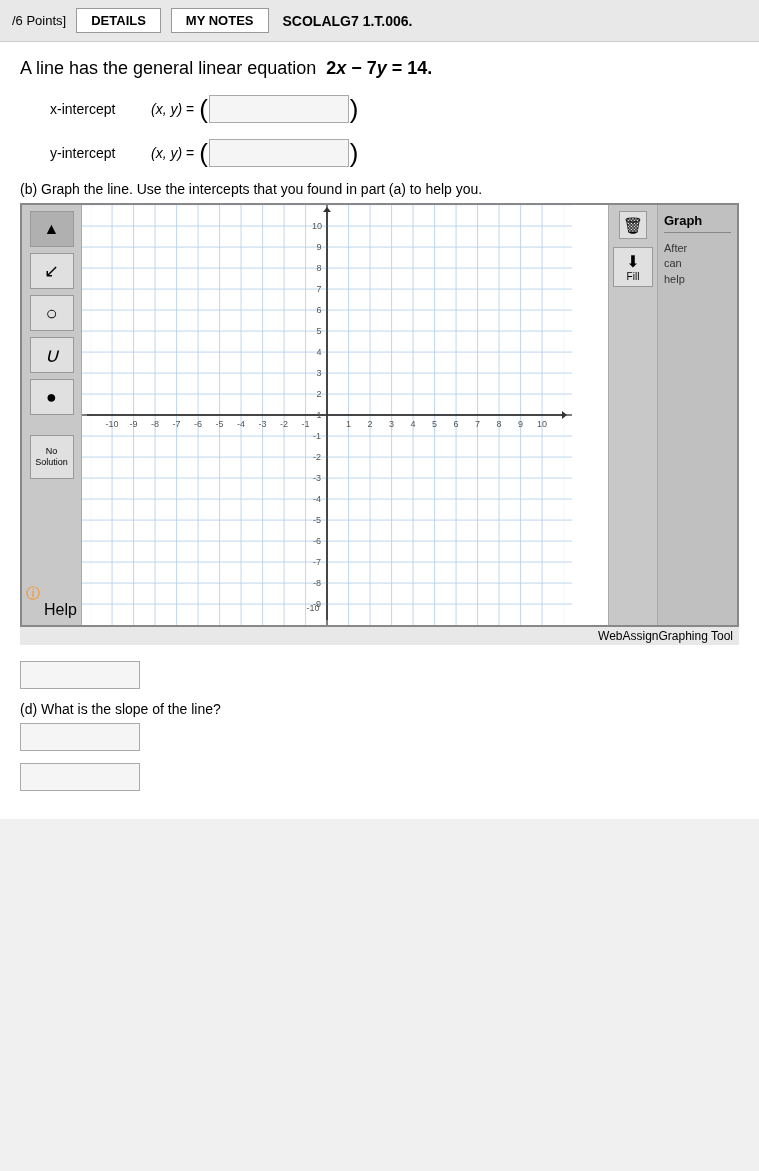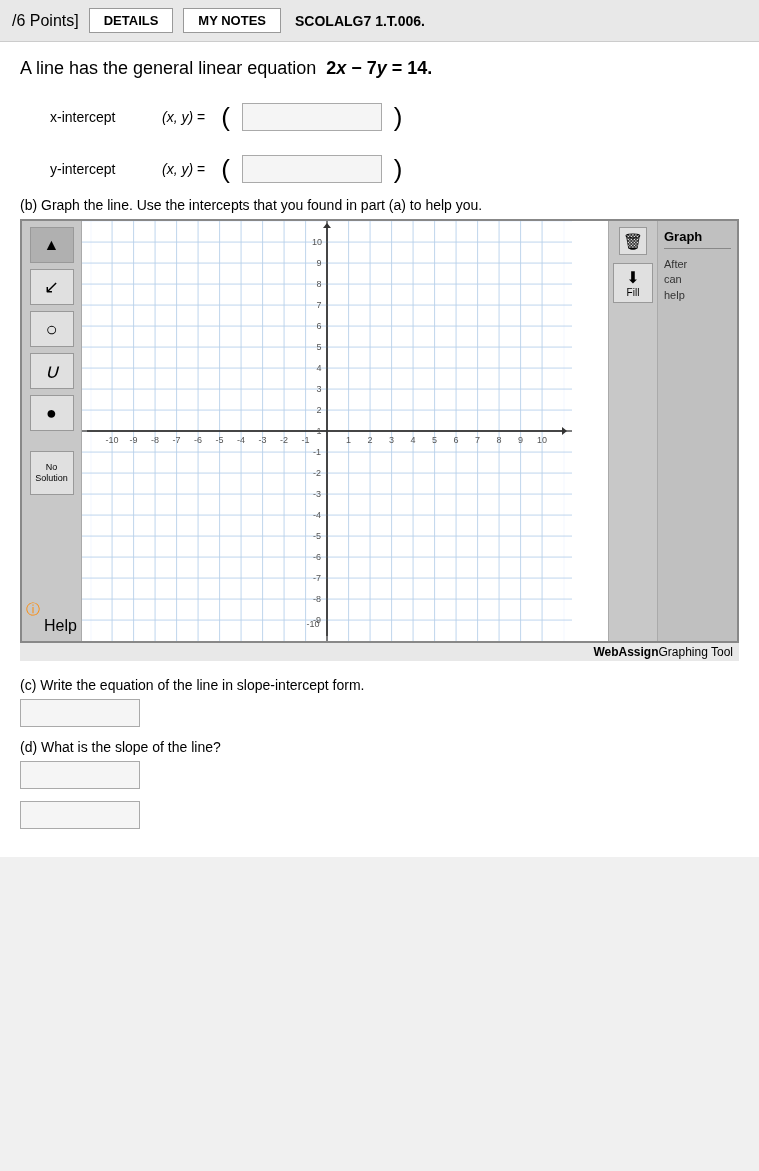--- a/index.html
+++ b/index.html
@@ -40,22 +40,22 @@
       font-size: 18px;
       margin-bottom: 12px;
     }
     .part-label {
       margin: 10px 0 6px 0;
       font-size: 14px;
     }
     .intercept-row {
       display: flex;
       align-items: center;
-      margin: 24px 0 8px 30px;
-      gap: 12px;
+      margin: 16px 0 8px 30px;
+      gap: 1px;
       font-size: 14px;
     }
     .intercept-label {
       width: 100px;
     }
     .intercept-eq {
       margin-right: 4px;
     }
     .paren {
       font-size: 26px;
@@ -179,21 +179,21 @@
       line-height: 1.4;
     }
     
     .webassign-footer {
       text-align: right;
       font-size: 12px;
       padding: 2px 6px;
       background: #e8e8e8;
     }
     .webassign-footer span.bold {
-      font-weight: bold;
+      font-weight: normal;
     }
     
     .answer-section {
       margin-top: 16px;
     }
     .answer-row {
       margin: 12px 0;
     }
     .answer-row .question-text {
       margin-bottom: 6px;
@@ -211,21 +211,21 @@
     
     .grid-svg {
       position: absolute;
       top: 0; left: 0;
     }
   </style>
 </head>
 <body>
 
 <div class="header">
-  <span style="font-size:16px;">/6 Points]</span>
+  <span style="font-size:13px;">/6 Points]</span>
   <button class="header-btn">DETAILS</button>
   <button class="header-btn">MY NOTES</button>
   <span class="header-title">SCOLALG7 1.T.006.</span>
 </div>
 
 <div class="content">
 
   <div class="problem-statement">
     <span>A line has the general linear equation &nbsp;<strong>2<em>x</em> − 7<em>y</em> = 14.</strong></span>
   </div>
@@ -402,21 +402,20 @@
       </div>
     </div>
 
     <div class="webassign-footer">
       <span class="bold">WebAssign</span><span>Graphing Tool</span>
     </div>
   </div>
 
   <div class="answer-section">
     <div class="answer-row">
-      <div class="question-text">(c) Write the equation of the line in slope-intercept form.</div>
       <input class="answer-input" type="text" value="" style="">
     </div>
 
     <div class="answer-row">
       <div class="question-text">(d) What is the slope of the line?</div>
       <input class="answer-input" type="text" value="" style="">
     </div>
 
     <div class="answer-row">
       <input class="answer-input" type="text" value="" style="">

